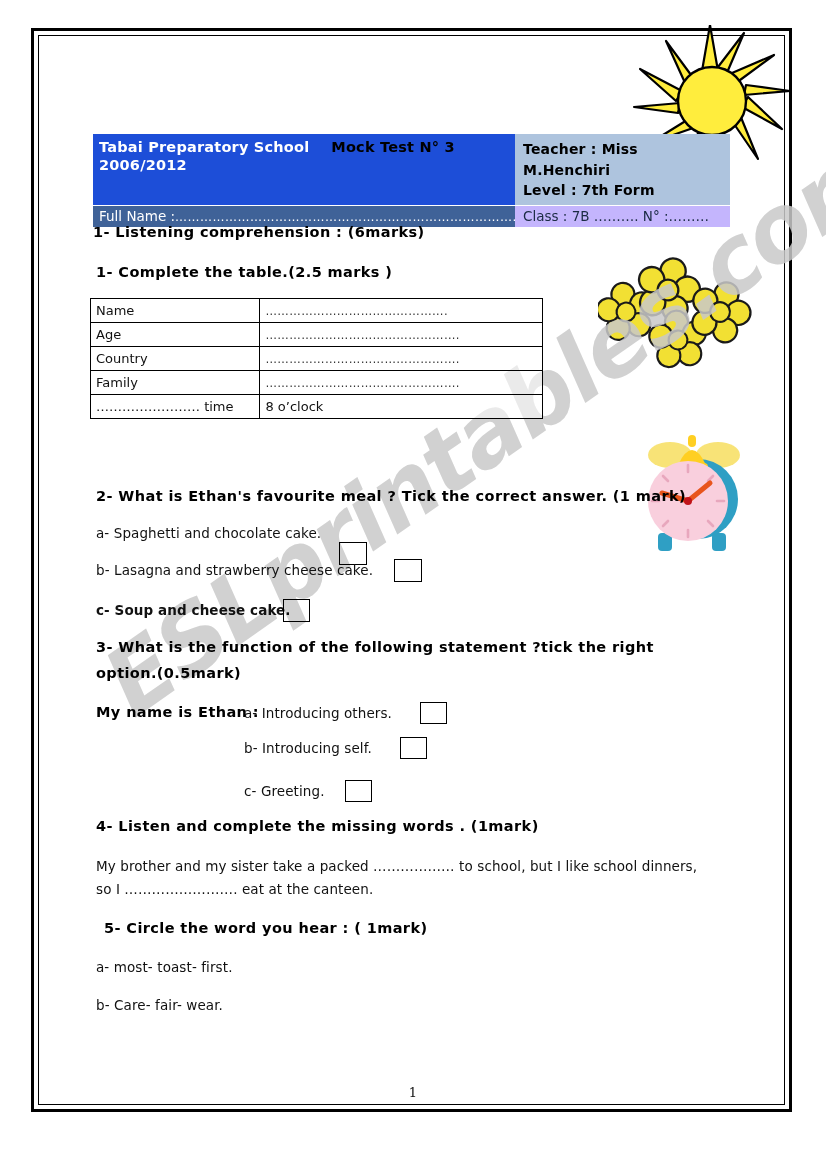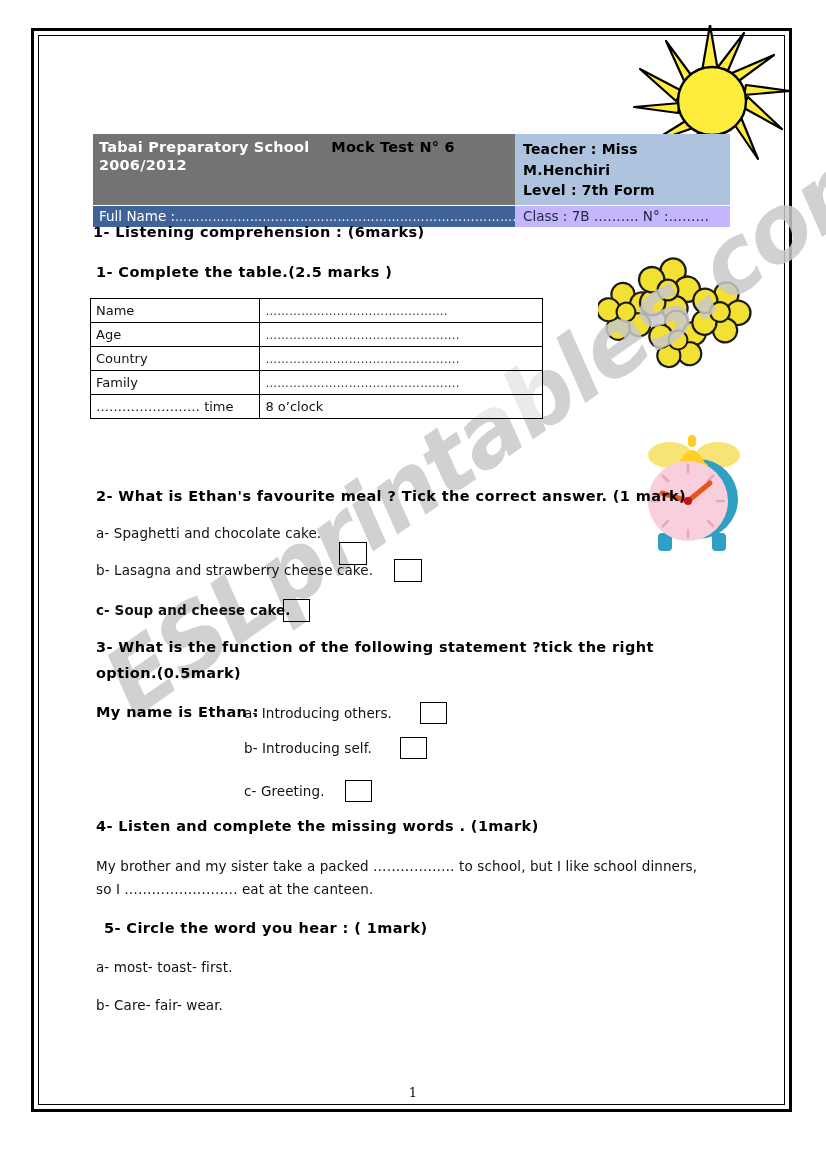--- a/index.html
+++ b/index.html
@@ -67,21 +67,21 @@
 
   
   #header-block {
     position: absolute;
     left: 93px; top: 134px;
     width: 637px;
   }
   .hdr-row { display: flex; width: 100%; }
   .hdr-left {
     width: 422px;
-    background: #737373;
+    background: #1d4ed8;
     box-sizing: border-box;
     padding: 5px 0 20px 6px;
   }
   .hdr-right {
     width: 215px;
     background: #aec4de;
     box-sizing: border-box;
     padding: 5px 0 4px 8px;
   }
   .school-line {
@@ -290,21 +290,21 @@
 <div id="page-frame-outer"></div>
 <div id="page-frame-inner"></div>
 
 <div id="content">
 
   <div id="header-block">
     <div class="hdr-row">
       <div class="hdr-left">
         <div class="school-line">
           <span class="school-name">Tabai Preparatory School</span>
-          <span class="mock-test">Mock Test N° 6</span>
+          <span class="mock-test">Mock Test N° 3</span>
         </div>
         <div class="year-line">2006/2012</div>
       </div>
       <div class="hdr-right">
         <div class="teacher-line">Teacher : Miss</div>
         <div class="teacher-line">M.Henchiri</div>
         <div class="teacher-line">Level :  7th Form</div>
       </div>
     </div>
     <div class="namebar-row">

